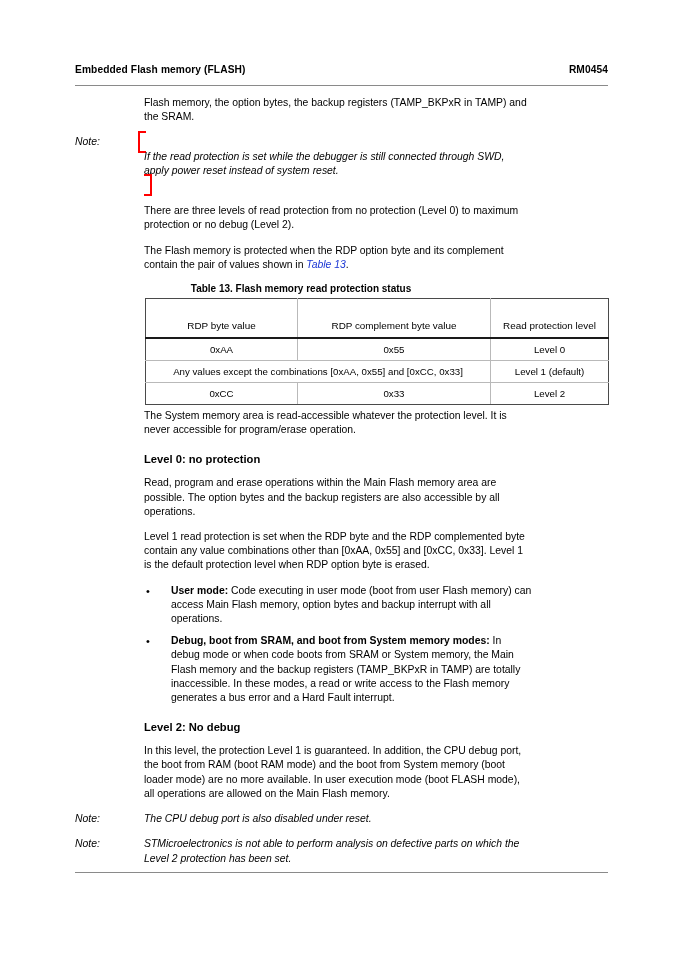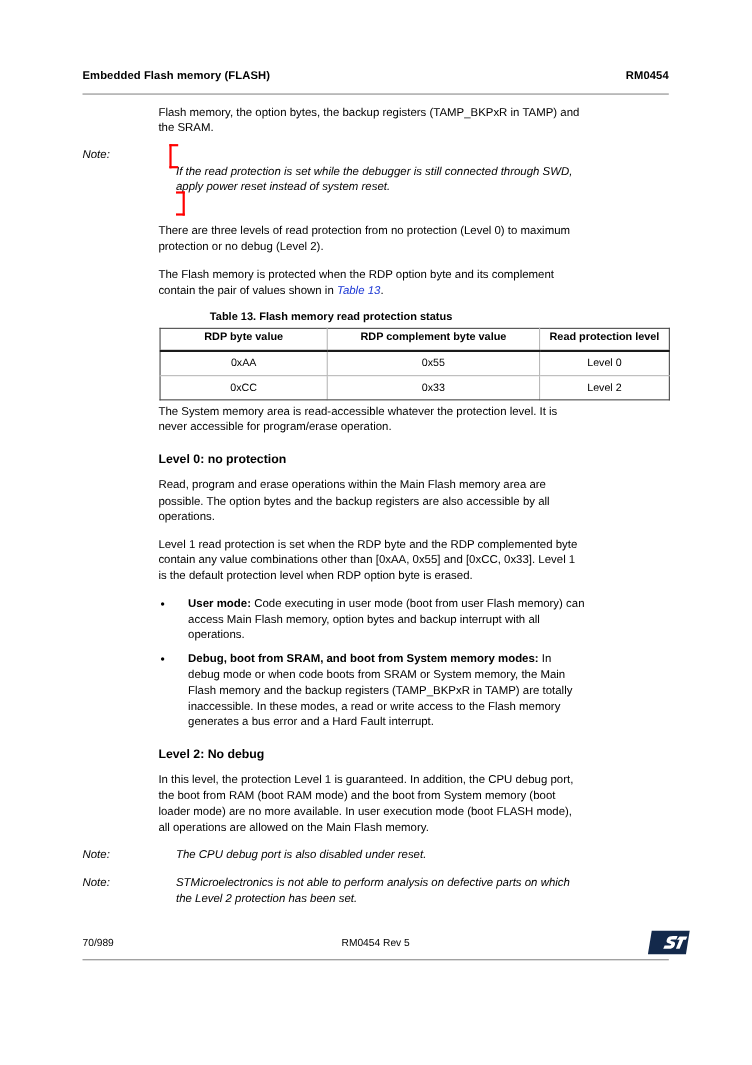--- a/index.html
+++ b/index.html
@@ -77,21 +77,20 @@
   }
   h3.section-head.spaced { margin-top: 15px; }
 
   
   .note-row {
     display: flex;
     margin: 0 0 10px 0;
     padding: 0 64px 0 75px;
     font-size: 10.4px;
     line-height: 14.2px;
-    gap: 16px;
   }
   .note-label {
     flex: 0 0 69px;
     font-style: italic;
     font-size: 10.4px;
   }
   .note-text {
     flex: 1 1 auto;
     font-style: italic;
   }
@@ -152,23 +151,23 @@
     font-size: 9.7px;
   }
   table.rdp th, table.rdp td {
     border: 1px solid #b9b9b9;
     text-align: center;
     padding: 4px 3px 4px 3px;
     line-height: 13px;
     font-weight: normal;
   }
   table.rdp th {
-    font-weight: bold;
+    font-weight: normal;
     font-size: 9.9px;
-    padding: 1px 3px 5px 3px;
+    padding: 20px 3px 5px 3px;
   }
   table.rdp thead tr th { border-bottom: 2px solid #1a1a1a; }
   table.rdp tr > *:first-child { border-left: 1px solid #4a4a4a; }
   table.rdp tr > *:last-child  { border-right: 1px solid #4a4a4a; }
   table.rdp thead tr > * { border-top: 1px solid #4a4a4a; }
   table.rdp tbody tr:last-child > * { border-bottom: 1px solid #4a4a4a; }
 
   .col-a { width: 152px; }
   .col-b { width: 193px; }
   .col-c { width: 118px; }
@@ -251,20 +250,24 @@
             <th>Read protection level</th>
           </tr>
         </thead>
         <tbody>
           <tr>
             <td>0xAA</td>
             <td>0x55</td>
             <td>Level 0</td>
           </tr>
           <tr>
+            <td colspan="2">Any values except the combinations [0xAA, 0x55] and [0xCC, 0x33]</td>
+            <td>Level 1 (default)</td>
+          </tr>
+          <tr>
             <td>0xCC</td>
             <td>0x33</td>
             <td>Level 2</td>
           </tr>
         </tbody>
       </table>
     </div>
 
     <p class="para" style="margin-top:4px;">The System memory area is read-accessible whatever the protection level. It is never accessible for program/erase operation.</p>
 
@@ -291,26 +294,15 @@
       <span class="note-text">The CPU debug port is also disabled under reset.</span>
     </div>
 
     <div class="note-row">
       <span class="note-label">Note:</span>
       <span class="note-text">STMicroelectronics is not able to perform analysis on defective parts on which the Level 2 protection has been set.</span>
     </div>
 
   </div>
 
-  <div class="doc-footer">
-    <span class="footer-page">70/989</span>
-    <span class="footer-center">RM0454 Rev 5</span>
-    <span class="st-logo">
-      <svg width="44" height="26" viewBox="0 0 44 26" xmlns="http://www.w3.org/2000/svg" aria-hidden="true">
-        <path d="M6.5 2.2 H41.0 L37.6 23.6 H3.0 Z" fill="#13294b"></path>
-        <path d="M30.2 7.4 H37.2 L36.6 10.4 H34.2 L32.6 18.6 H29.2 L30.8 10.4 H28.4 Z" fill="#ffffff" transform="skewX(-12) translate(3.2,0)"></path>
-        <path d="M19.5 9.0 c0.6 -1.4 2.2 -2.0 4.6 -2.0 h4.2 l-0.6 3.1 h-4.0 c-0.7 0 -1.0 0.2 -1.1 0.6 c-0.1 0.5 0.3 0.6 1.3 0.9 l1.3 0.4 c1.9 0.6 2.6 1.6 2.3 3.3 c-0.4 2.3 -2.1 3.3 -4.8 3.3 h-5.0 l0.6 -3.1 h4.6 c0.8 0 1.1 -0.2 1.2 -0.7 c0.1 -0.5 -0.3 -0.7 -1.2 -0.9 l-1.4 -0.4 c-1.9 -0.6 -2.6 -1.6 -2.3 -3.2 z" fill="#ffffff" transform="skewX(-12) translate(3.2,0)"></path>
-      </svg>
-    </span>
-  </div>
   <div class="doc-footer-rule"></div>
 
 </div>
 
 </body></html>

